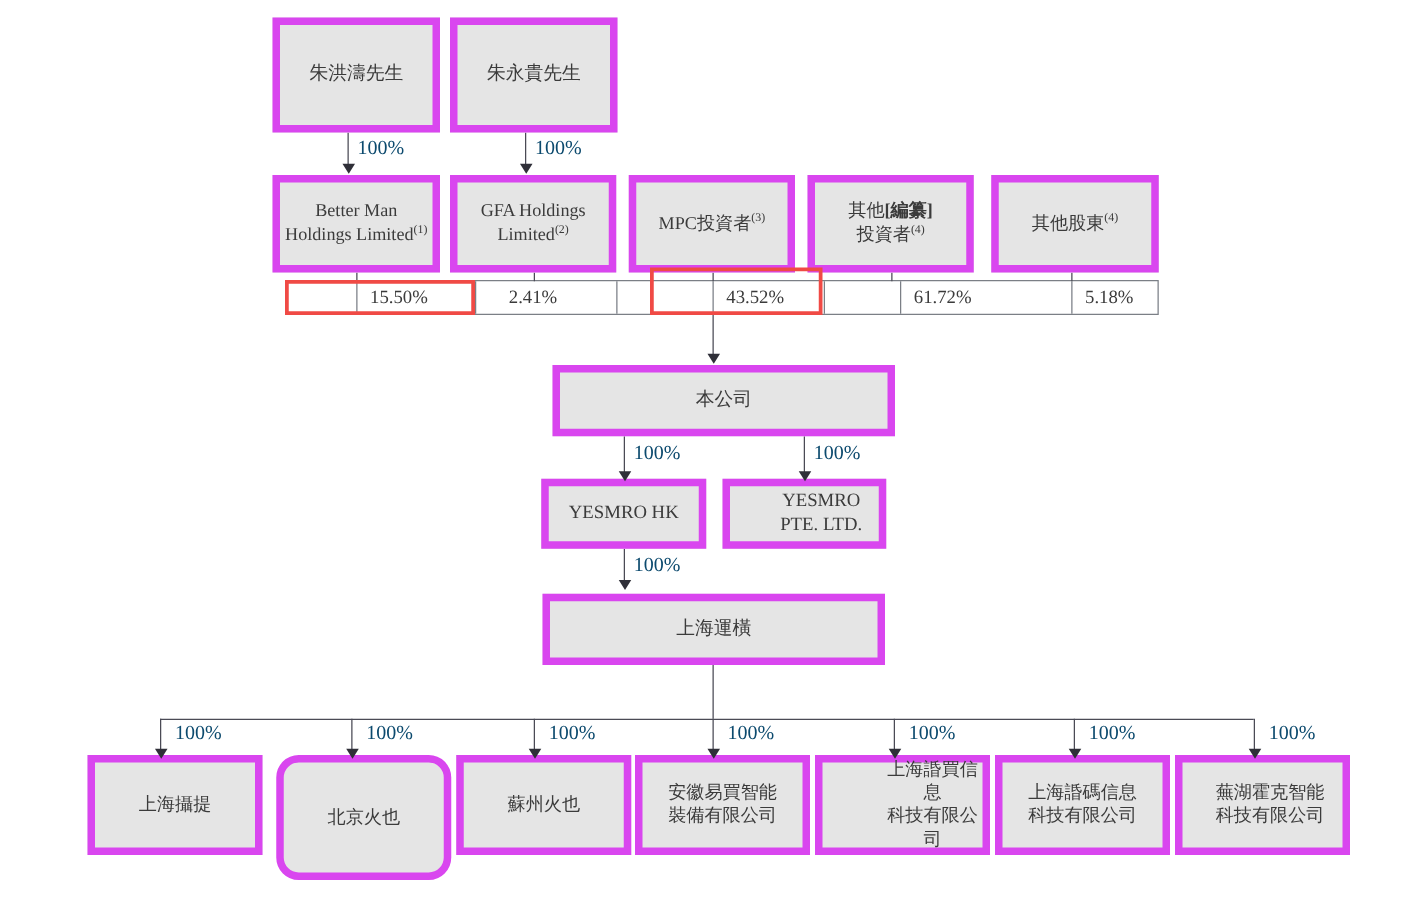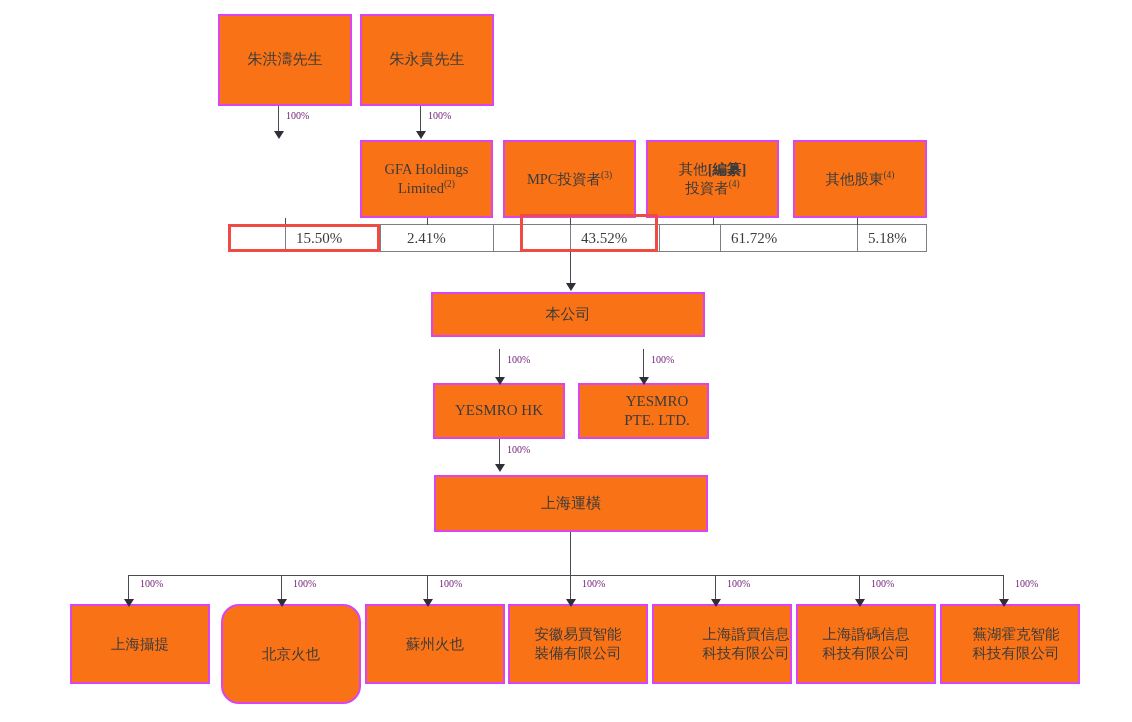--- a/index.html
+++ b/index.html
@@ -12,22 +12,22 @@
     width: 1132px;
     height: 722px;
     background: #ffffff;
     font-family: "Liberation Serif", "DejaVu Serif", serif;
     color: #3a3a3a;
     overflow: hidden;
   }
   .box {
     position: absolute;
     box-sizing: border-box;
-    border: 2px solid #d946ef;
-    background: #f97316;
+    border: 6px solid #d946ef;
+    background: #e5e5e5;
     display: flex;
     align-items: center;
     justify-content: center;
     text-align: center;
     line-height: 1.28;
     font-size: 15px;
     color: #3b3b3b;
     white-space: pre-line;
     z-index: 3;
   }
@@ -48,22 +48,22 @@
     position: absolute;
     width: 0;
     height: 0;
     border-left: 5px solid transparent;
     border-right: 5px solid transparent;
     border-top: 8px solid #2f2f38;
     z-index: 4;
   }
   .pct {
     position: absolute;
-    font-size: 10px;
-    color: #701a75;
+    font-size: 16px;
+    color: #0c4a6e;
     white-space: nowrap;
     z-index: 5;
   }
   .cell-pct {
     position: absolute;
     font-size: 15px;
     color: #3b3b3b;
     white-space: nowrap;
     z-index: 5;
   }
@@ -108,20 +108,24 @@
   </div>
 
   <div class="vline" style="left:278px; top:106px; height:28px;"></div>
   <div class="arrow" style="left:274px; top:131px;"></div>
   <div class="pct" style="left:286px; top:110px;">100%</div>
 
   <div class="vline" style="left:420px; top:106px; height:28px;"></div>
   <div class="arrow" style="left:416px; top:131px;"></div>
   <div class="pct" style="left:428px; top:110px;">100%</div>
 
+  <div class="box small" style="left:218px; top:140px; width:134px; height:78px;">
+    <span><span>Better Man
+Holdings Limited</span><span class="sup">(1)</span></span>
+  </div>
   <div class="box small" style="left:360px; top:140px; width:133px; height:78px;">
     <span><span>GFA Holdings
 Limited</span><span class="sup">(2)</span></span>
   </div>
   <div class="box small" style="left:503px; top:140px; width:133px; height:78px;">
     <span><span>MPC投資者</span><span class="sup">(3)</span></span>
   </div>
   <div class="box small" style="left:646px; top:140px; width:133px; height:78px;">
     <span><span>其他<span class="bold-bracket">[編纂]</span><br>投資者</span><span class="sup">(4)</span></span>
   </div>
@@ -149,21 +153,21 @@
   <div class="vline" style="left:570px; top:218px; height:7px;"></div>
   <div class="vline" style="left:713px; top:218px; height:7px;"></div>
   <div class="vline" style="left:857px; top:218px; height:7px;"></div>
 
   <div class="redbox" style="left:228px; top:224px; width:152px; height:28px;"></div>
   <div class="redbox" style="left:520px; top:214px; width:138px; height:38px;"></div>
 
   <div class="vline" style="left:570px; top:252px; height:33px;"></div>
   <div class="arrow" style="left:566px; top:283px;"></div>
 
-  <div class="box" style="left:431px; top:292px; width:274px; height:45px;">
+  <div class="box" style="left:442px; top:292px; width:274px; height:57px;">
     <span>本公司</span>
   </div>
 
   <div class="vline" style="left:499px; top:349px; height:31px;"></div>
   <div class="arrow" style="left:495px; top:377px;"></div>
   <div class="pct" style="left:507px; top:354px;">100%</div>
 
   <div class="vline" style="left:643px; top:349px; height:31px;"></div>
   <div class="arrow" style="left:639px; top:377px;"></div>
   <div class="pct" style="left:651px; top:354px;">100%</div>

